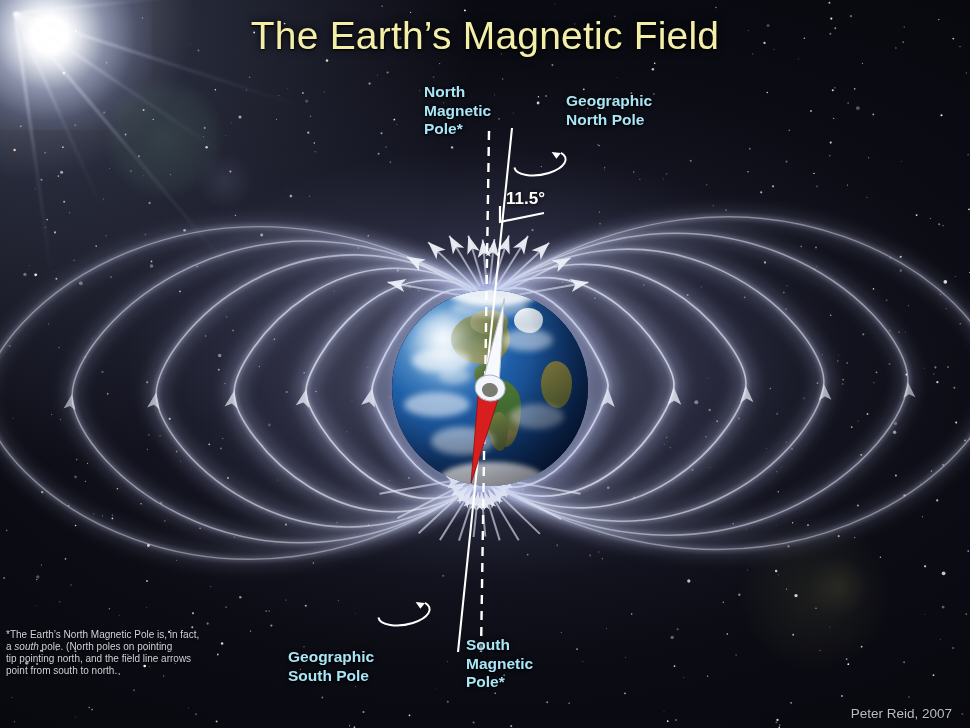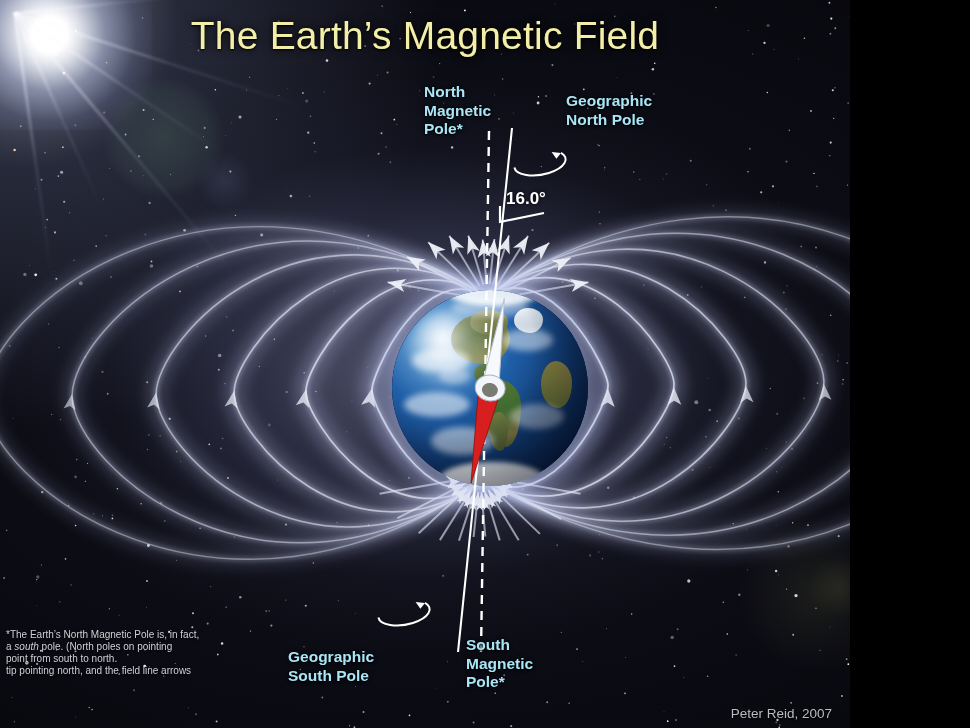--- a/index.html
+++ b/index.html
@@ -1,18 +1,18 @@
 <!DOCTYPE html>
 <html><head>
 <meta charset="utf-8">
 <style>
   html,body{margin:0;padding:0;background:#000;}
   body{width:970px;height:728px;overflow:hidden;font-family:"Liberation Sans",sans-serif;}
 
-  #stage{position:relative;width:850px;height:728px;overflow:hidden;
+  #stage{position:relative;width:970px;height:728px;overflow:hidden;
          background:#05050a;}
 
   
   .space-bg{position:absolute;inset:0;
     background:
       radial-gradient(ellipse 60% 48% at 50% 50%, rgba(150,155,195,.50) 0%, rgba(96,100,140,.34) 34%, rgba(40,42,66,.16) 62%, rgba(8,8,14,0) 85%),
       radial-gradient(circle at 3% 2%, rgba(225,232,255,.55) 0%, rgba(150,165,210,.20) 14%, rgba(30,34,55,0) 38%),
       radial-gradient(ellipse 120% 90% at 50% 50%, #14141f 0%, #0a0a12 55%, #040407 100%);
   }
 
@@ -803,24 +803,24 @@
   <div class="plabel" style="left:566px;top:92px;">
     <span class="ml">Geographic<br>North Pole</span>
   </div>
   <div class="plabel" style="left:288px;top:648px;">
     <span class="ml">Geographic<br>South Pole</span>
   </div>
   <div class="plabel" style="left:466px;top:636px;">
     <span class="ml">South<br>Magnetic<br>Pole*</span>
   </div>
 
-  <div class="ang-label" style="left:506px;top:189px;">16.0°</div>
+  <div class="ang-label" style="left:506px;top:189px;">11.5°</div>
 
   <div class="footnote">
     <span class="ind">*The Earth’s North Magnetic Pole is, in fact,</span>
     <span class="ind"><span>a </span><i>south</i><span> pole. (North poles on pointing</span></span>
+    <span class="ind">tip pointing north, and the field line arrows</span>
     <span class="ind">point from south to north.</span>
-    <span class="ind">tip pointing north, and the field line arrows</span>
   </div>
 
   <div class="credit">Peter Reid, 2007</div>
 
 </div>
 
 </body></html>

